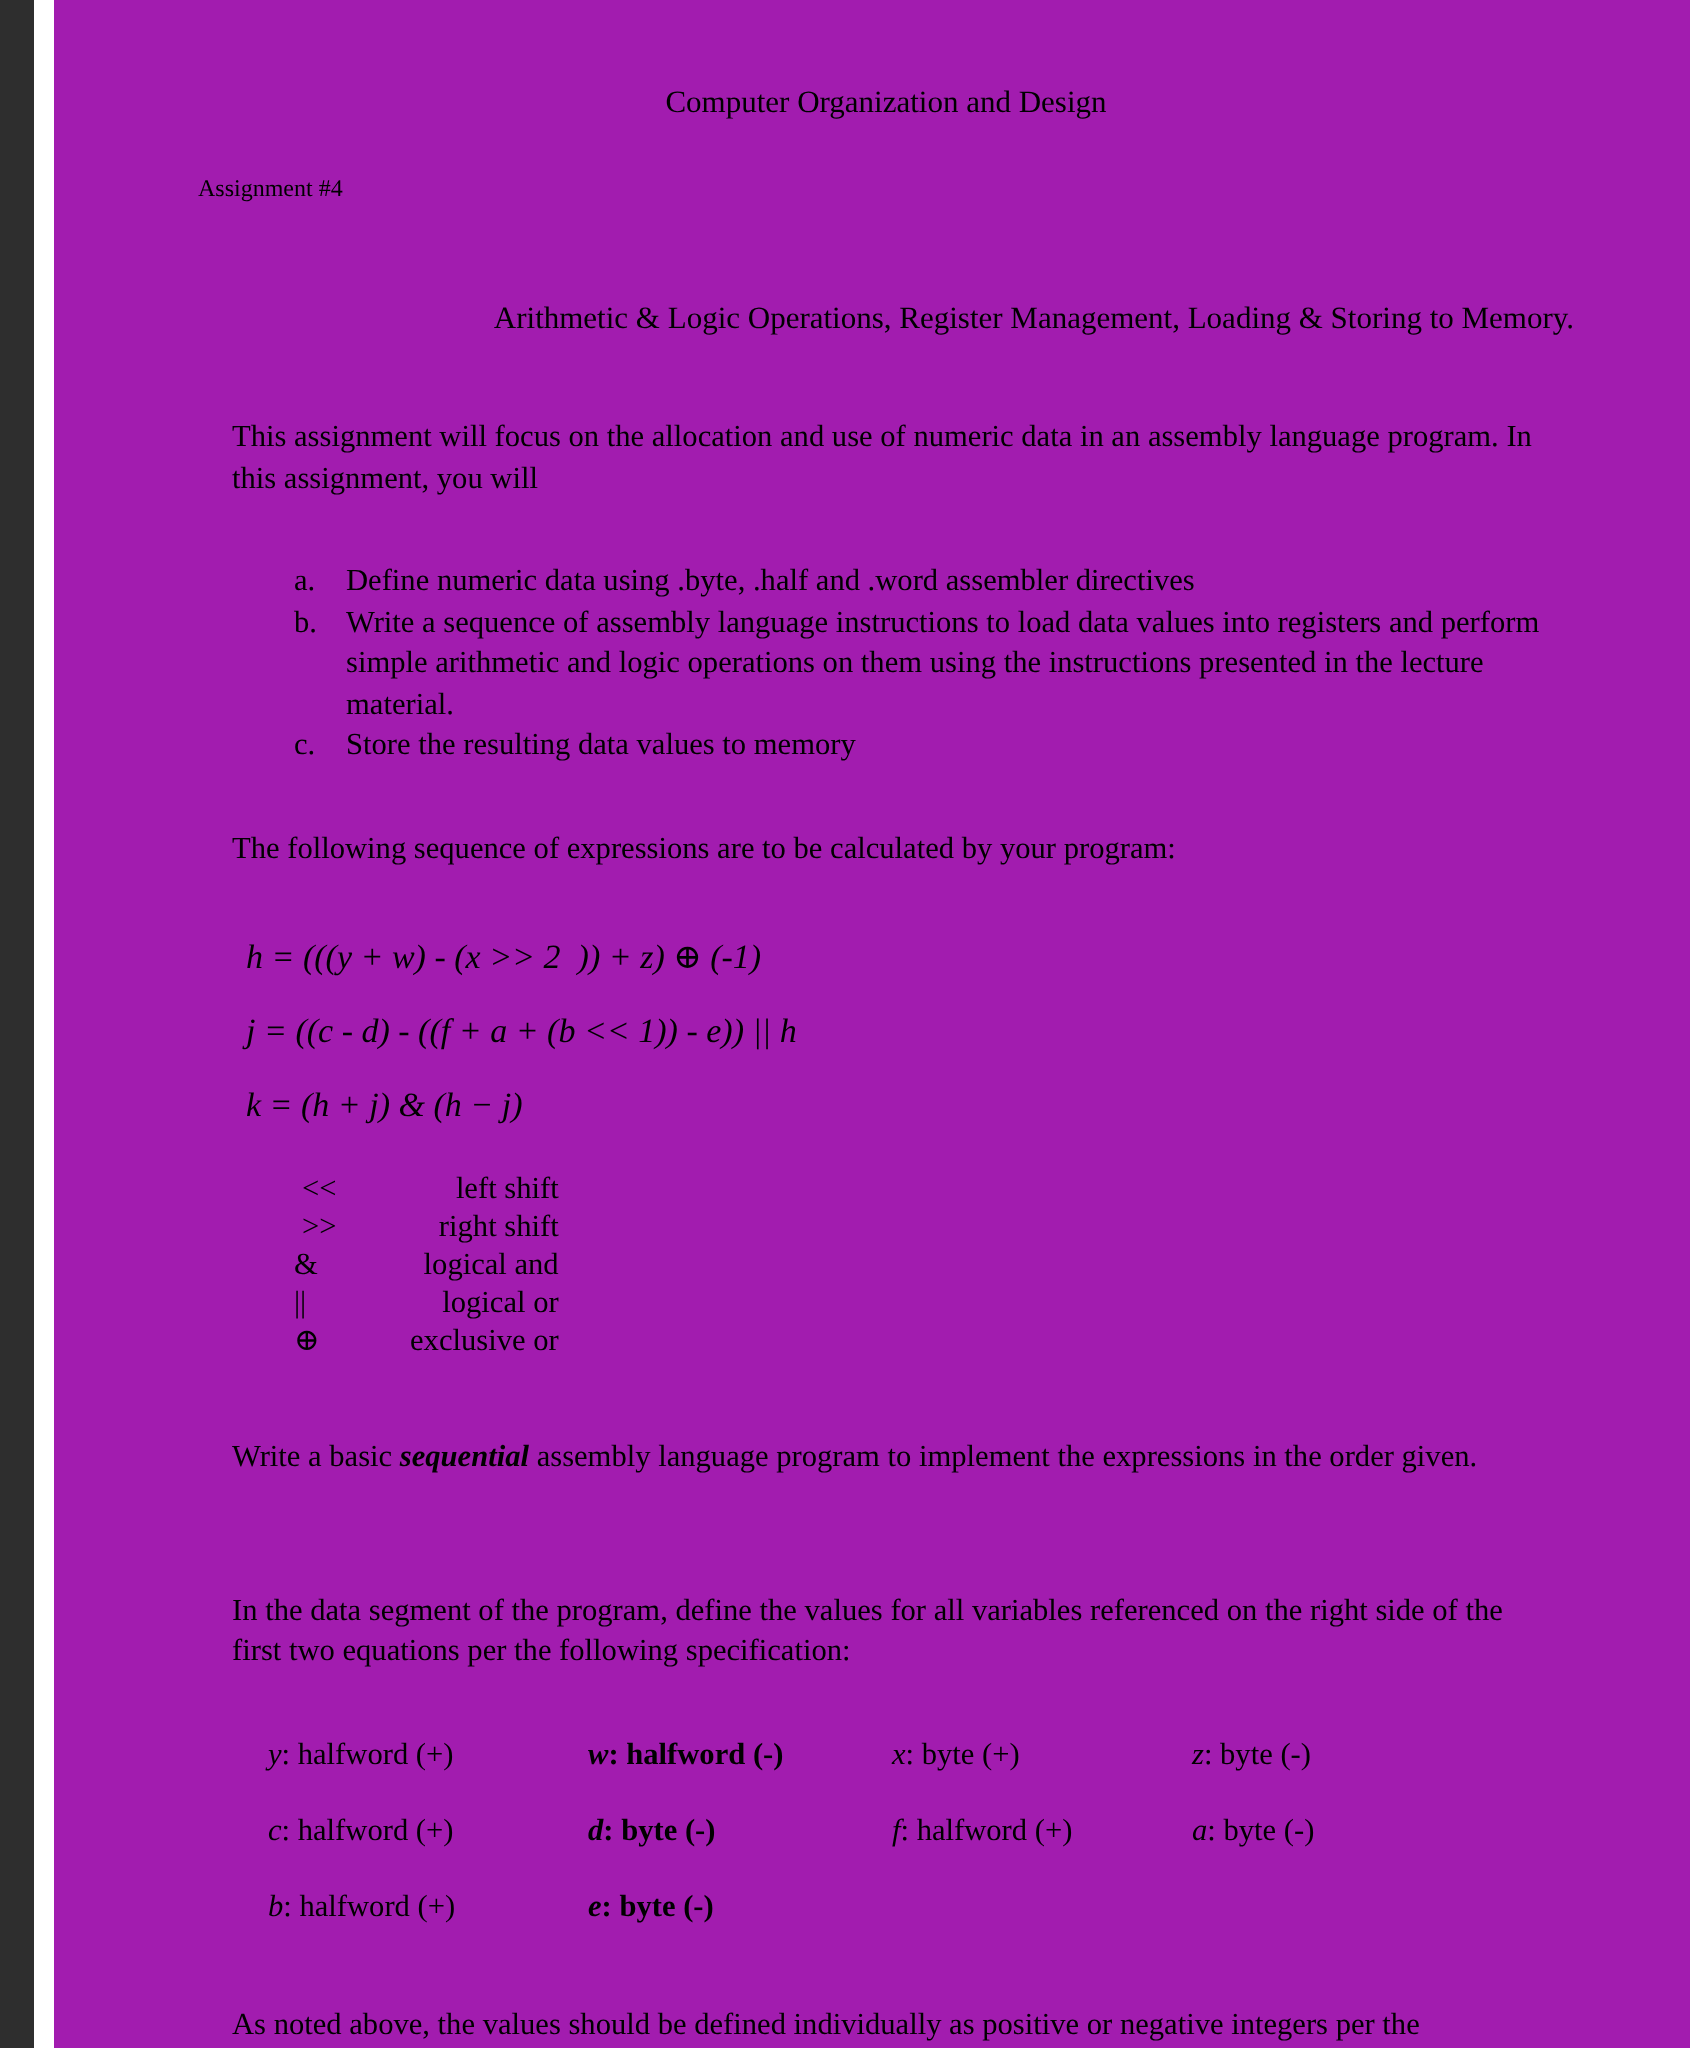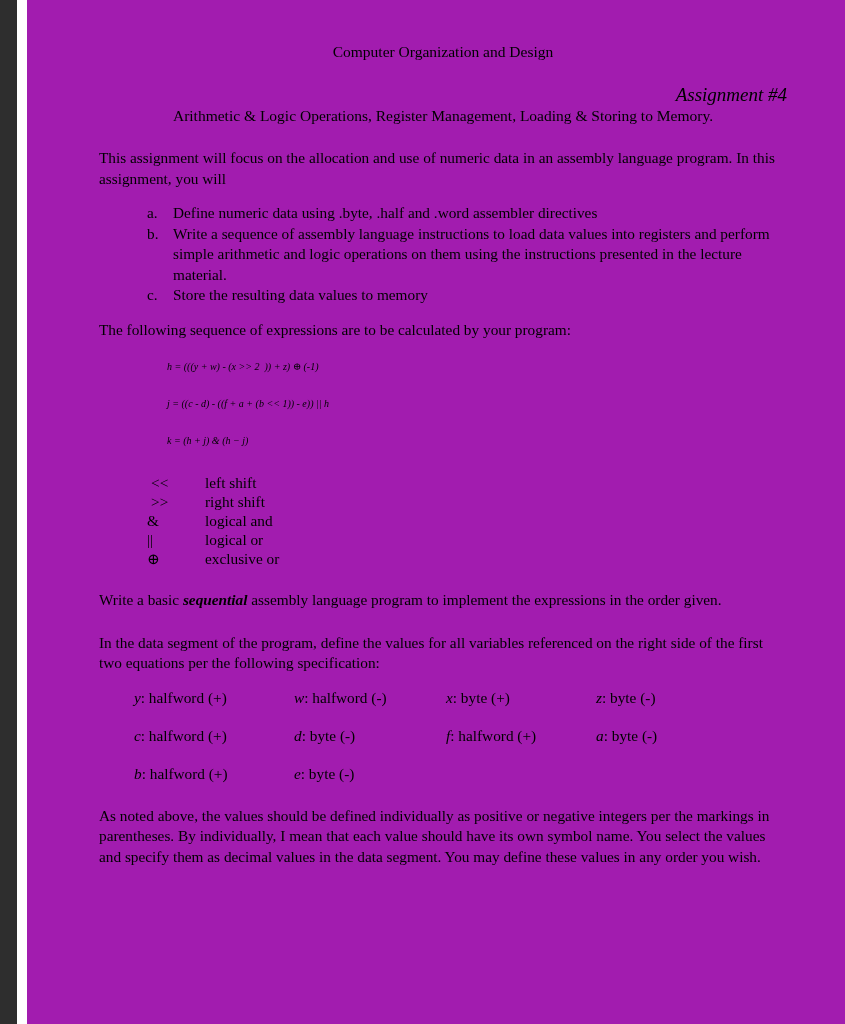--- a/index.html
+++ b/index.html
@@ -27,40 +27,40 @@
     left: 27px; top: 0;
     width: 828px; height: 1024px;
     background: #a21caf;
   }
   .content {
     position: absolute;
     left: 72px;       
     top: 42px;
     width: 688px;
   }
-  p, div.line { margin: 0; }
+  p, div.line { margin: 17px; }
 
   .title {
     font-size: 15.5px;
     line-height: 20px;
     text-align: center;
   }
   .gap-1 { height: 22px; }
   .gap-2 { height: 14px; }
 
   .subtitle {
-    font-size: 19px;
+    font-size: 12px;
     line-height: 21px;
-    text-align: right;
-    font-style: italic;
+    text-align: left;
   }
   .subtitle2 {
     font-size: 15.5px;
     line-height: 21px;
-    text-align: center;
+    text-align: right;
+    margin-top: 44px;
   }
   .assemble-line {
     font-size: 15.5px;
     line-height: 21px;
     text-align: left;
     margin-left: -1px;
     white-space: pre;
   }
 
   .para {
@@ -85,23 +85,23 @@
     position: absolute;
     left: 48px;
     top: 0;
     width: 20px;
     text-align: left;
   }
 
   
   .eqn {
     font-style: italic;
-    font-size: 10px;
+    font-size: 17px;
     line-height: 20px;
-    margin-left: 68px;
+    margin-left: 24px;
     white-space: pre;
   }
   .eq-gap { height: 17px; }
 
   
   .ops {
     border-collapse: collapse;
     margin-left: 44px;
     margin-top: 0;
   }
@@ -110,37 +110,37 @@
     font-size: 15.3px;
     line-height: 19px;
     vertical-align: top;
   }
   .ops td.sym {
     width: 62px;
     text-align: left;
     padding-left: 8px;
   }
   .ops td.sym.wide { padding-left: 4px; }
-  .ops td.desc { text-align: left; }
+  .ops td.desc { text-align: right; }
 
   
   .vargrid {
     border-collapse: collapse;
     margin-left: 35px;
     width: 620px;
   }
   .vargrid td {
     padding: 0 0 18px 0;
     font-size: 15.3px;
     line-height: 20px;
     vertical-align: top;
     white-space: nowrap;
   }
   .vargrid td.c0 { width: 160px; }
-  .vargrid td.c1 { width: 152px; }
+  .vargrid td.c1 { width: 152px; font-weight: bold; }
   .vargrid td.c2 { width: 150px; }
   .vargrid td.c3 { width: 158px; }
   .vargrid tr.last td { padding-bottom: 0; }
   .vn { font-style: italic; }
 
   b.bold { font-weight: bold; }
   i.bi { font-weight: bold; }
   i.it { font-style: italic; }
 </style>
 </head>

